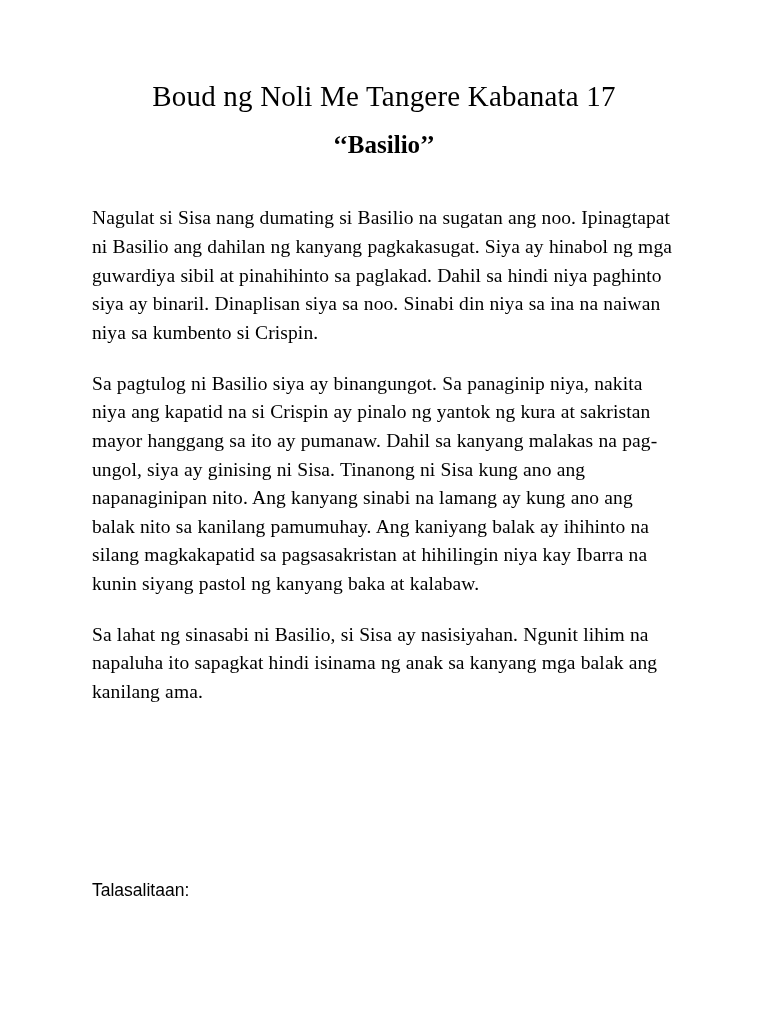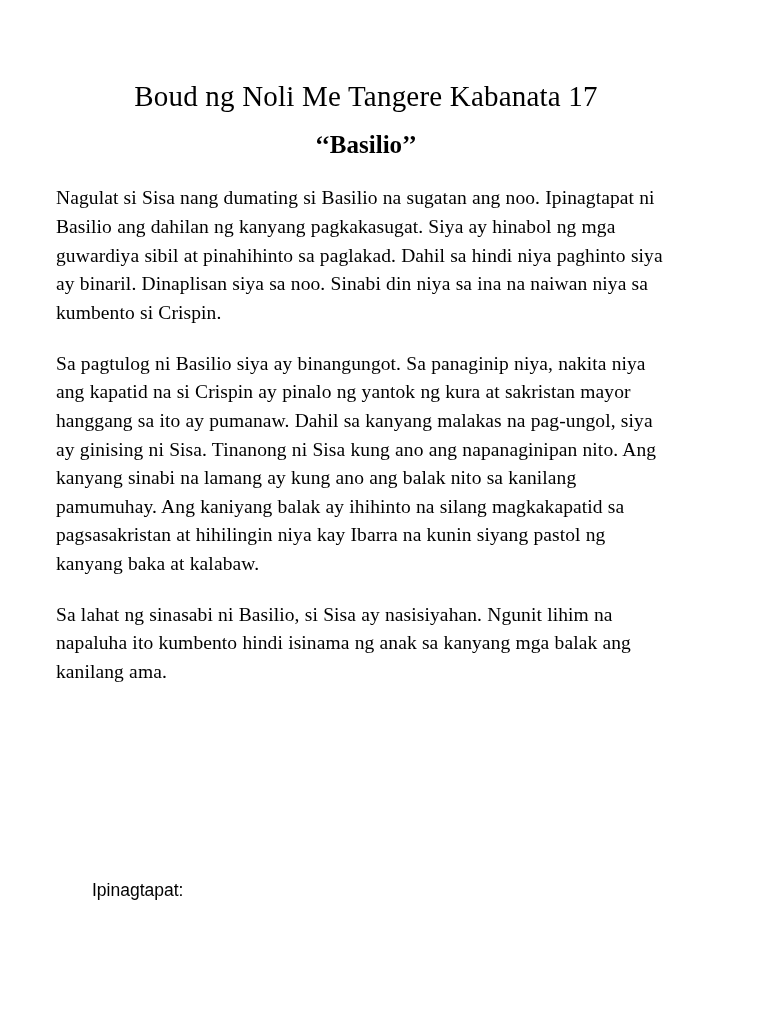--- a/index.html
+++ b/index.html
@@ -12,41 +12,41 @@
     height: 1024px;
     font-family: "Liberation Serif", serif;
     color: #000000;
     overflow: hidden;
   }
   .page {
     position: relative;
     width: 768px;
     height: 969px;
     box-sizing: border-box;
-    padding: 78px 92px 0 56px;
+    padding: 78px 92px 0 92px;
   }
   .doc-title {
     font-family: "Liberation Serif", serif;
     font-size: 29px;
     font-weight: normal;
     text-align: center;
     letter-spacing: 0.2px;
     margin: 0;
     line-height: 1.25;
   }
   .doc-subtitle {
     font-family: "Liberation Serif", serif;
     font-size: 25px;
     font-weight: bold;
     text-align: center;
     margin: 16px 0 12px 0;
     line-height: 1.2;
   }
   .body-block {
-    margin-top: 24px;
+    margin-top: 44px;
   }
   .para {
     font-family: "Liberation Serif", serif;
     font-size: 19.5px;
     line-height: 1.47;
     text-align: left;
     margin: 0 0 22px 0;
     letter-spacing: 0.1px;
     word-spacing: 0.2px;
   }
@@ -67,18 +67,18 @@
 
 <div class="page">
 
   <h1 class="doc-title">Boud ng Noli Me Tangere Kabanata 17</h1>
 
   <h2 class="doc-subtitle">‘‘Basilio’’</h2>
 
   <div class="body-block">
     <p class="para">Nagulat si Sisa nang dumating si Basilio na sugatan ang noo. Ipinagtapat ni Basilio ang dahilan ng kanyang pagkakasugat. Siya ay hinabol ng mga guwardiya sibil at pinahihinto sa paglakad. Dahil sa hindi niya paghinto siya ay binaril. Dinaplisan siya sa noo. Sinabi din niya sa ina na naiwan niya sa kumbento si Crispin.</p>
     <p class="para">Sa pagtulog ni Basilio siya ay binangungot. Sa panaginip niya, nakita niya ang kapatid na si Crispin ay pinalo ng yantok ng kura at sakristan mayor hanggang sa ito ay pumanaw. Dahil sa kanyang malakas na pag-ungol, siya ay ginising ni Sisa. Tinanong ni Sisa kung ano ang napanaginipan nito. Ang kanyang sinabi na lamang ay kung ano ang balak nito sa kanilang pamumuhay. Ang kaniyang balak ay ihihinto na silang magkakapatid sa pagsasakristan at hihilingin niya kay Ibarra na kunin siyang pastol ng kanyang baka at kalabaw.</p>
-    <p class="para">Sa lahat ng sinasabi ni Basilio, si Sisa ay nasisiyahan. Ngunit lihim na napaluha ito kumbento hindi isinama ng anak sa kanyang mga balak ang kanilang ama.</p>
+    <p class="para">Sa lahat ng sinasabi ni Basilio, si Sisa ay nasisiyahan. Ngunit lihim na napaluha ito sapagkat hindi isinama ng anak sa kanyang mga balak ang kanilang ama.</p>
   </div>
 
-  <p class="section-label">Ipinagtapat:</p>
+  <p class="section-label">Talasalitaan:</p>
 
 </div>
 
 </body></html>

